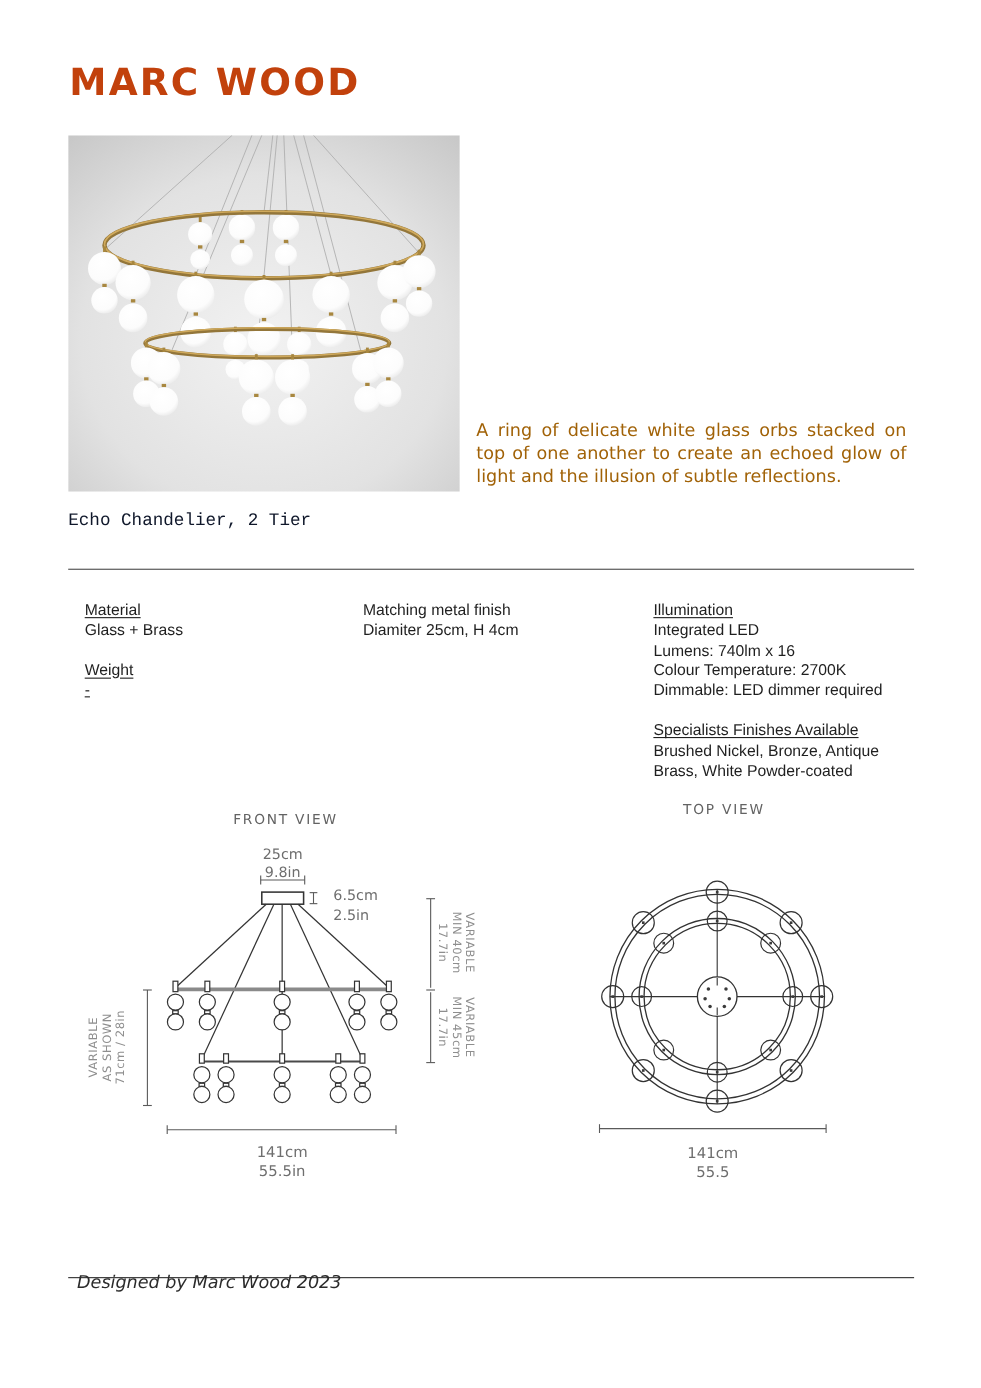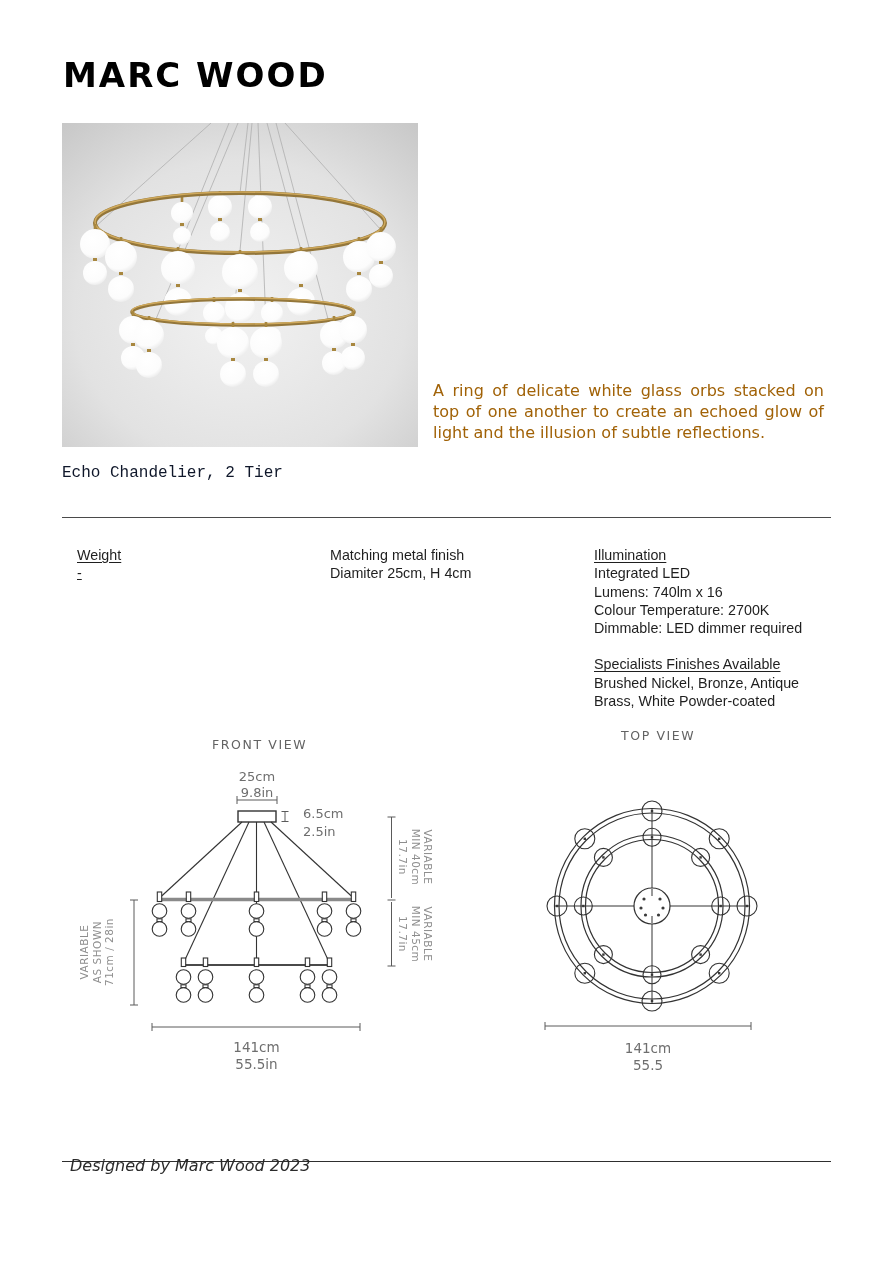--- a/index.html
+++ b/index.html
@@ -1,18 +1,18 @@
 <!DOCTYPE html>
 <html><head>
 <meta charset="utf-8">
 <style>
   html,body{margin:0;padding:0;background:#ffffff;}
   body{width:892px;height:1262px;position:relative;font-family:"Liberation Sans",sans-serif;color:#222;}
   .abs{position:absolute;}
-  .logo{left:63px;top:55px;font-family:"DejaVu Sans",sans-serif;font-size:34px;font-weight:700;letter-spacing:2px;color:#000000;}
+  .logo{left:63px;top:55px;font-family:"DejaVu Sans",sans-serif;font-size:34px;font-weight:700;letter-spacing:2px;color:#c2410c;}
   .photo-box{left:62px;top:123px;width:356px;height:324px;}
   .description{left:433px;top:381px;width:391px;font-family:"DejaVu Sans",sans-serif;font-size:16px;line-height:1.3;color:#a16207;text-align:justify;}
   .title{left:62px;top:464px;font-family:Liberation Mono, monospace;font-size:16px;font-weight:500;color:#0f172a;}
   .rule-top{left:62px;top:517px;width:769px;border-top:1.7px solid #4a4a4a;height:0;}
   .rule-bottom{left:62px;top:1161px;width:769px;border-top:1.9px solid #2e2e2e;height:0;}
   .credit{left:70px;top:1156px;font-family:"DejaVu Sans",sans-serif;font-size:16px;color:#2b2b2b;font-style:italic;}
   .spec-col{position:absolute;top:546px;font-size:14.3px;line-height:18.3px;color:#1f1f1f;}
   .spec-col .spec-section{margin-bottom:18px;}
   .spec-heading{text-decoration:underline;text-underline-offset:2px;}
   .u{text-decoration:underline;}
@@ -152,20 +152,24 @@
 </svg>
 </div>
 
 <div class="abs description">A ring of delicate white glass orbs stacked on top of one another to create an echoed glow of light and the illusion of subtle reflections.</div>
 
 <div class="abs title">Echo Chandelier, 2 Tier</div>
 <div class="abs rule-top"></div>
 
 <div class="spec-col" style="left:77px;width:245px;">
   <div class="spec-section">
+    <div class="spec-heading">Material</div>
+    <div class="spec-line">Glass + Brass</div>
+  </div>
+  <div class="spec-section">
     <div class="spec-heading">Weight</div>
     <div class="spec-line u">-</div>
   </div>
 </div>
 
 <div class="spec-col" style="left:330px;width:250px;">
   <div class="spec-section">
     <div class="spec-line">Matching metal finish</div>
     <div class="spec-line">Diamiter 25cm, H 4cm</div>
   </div>

